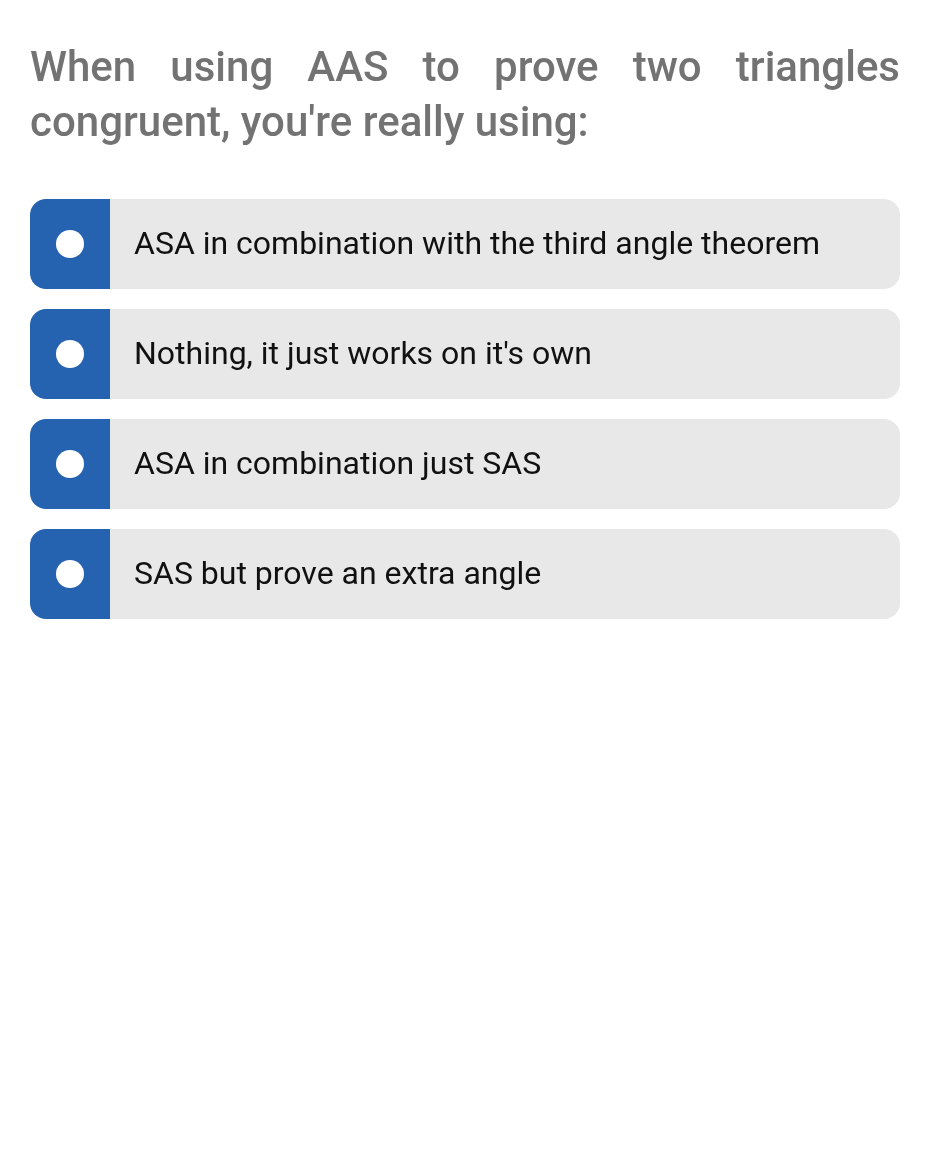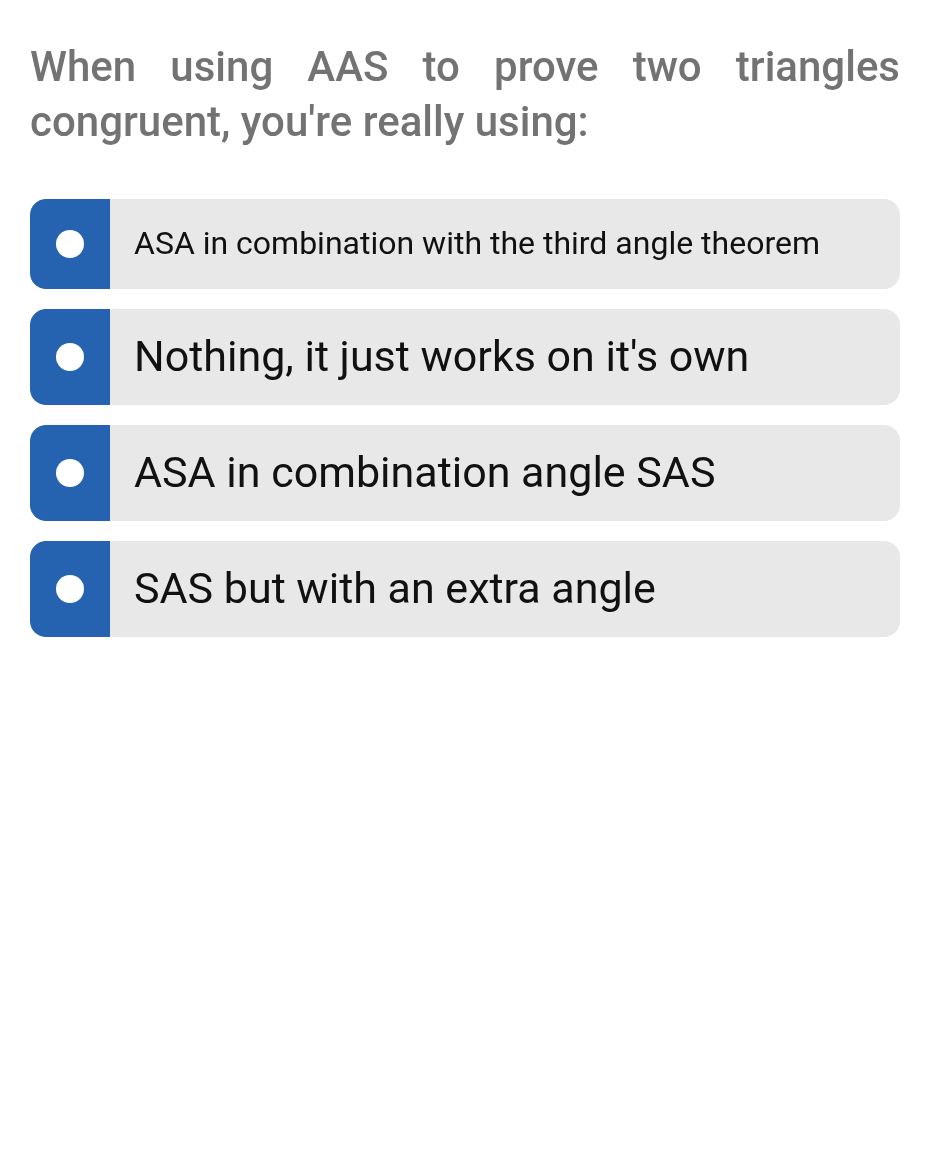--- a/index.html
+++ b/index.html
@@ -52,21 +52,21 @@
     }
 
     .radio-circle {
       width: 28px;
       height: 28px;
       border-radius: 50%;
       background-color: #ffffff;
     }
 
     .option-text {
-      font-size: 43px;
+      font-size: 32px;
       font-weight: 400;
       color: #111111;
       padding: 20px 24px;
       display: flex;
       align-items: center;
       line-height: 1.3;
     }
 
     .option-item:nth-child(1) .option-text {
       font-size: 32px;
@@ -90,23 +90,23 @@
     <div class="option-indicator">
       <div class="radio-circle"></div>
     </div>
     <span class="option-text">Nothing, it just works on it's own</span>
   </div>
 
   <div class="option-item">
     <div class="option-indicator">
       <div class="radio-circle"></div>
     </div>
-    <span class="option-text">ASA in combination angle SAS</span>
+    <span class="option-text">ASA in combination just SAS</span>
   </div>
 
   <div class="option-item">
     <div class="option-indicator">
       <div class="radio-circle"></div>
     </div>
-    <span class="option-text">SAS but with an extra angle</span>
+    <span class="option-text">SAS but prove an extra angle</span>
   </div>
 
 </div>
 
 </body></html>

